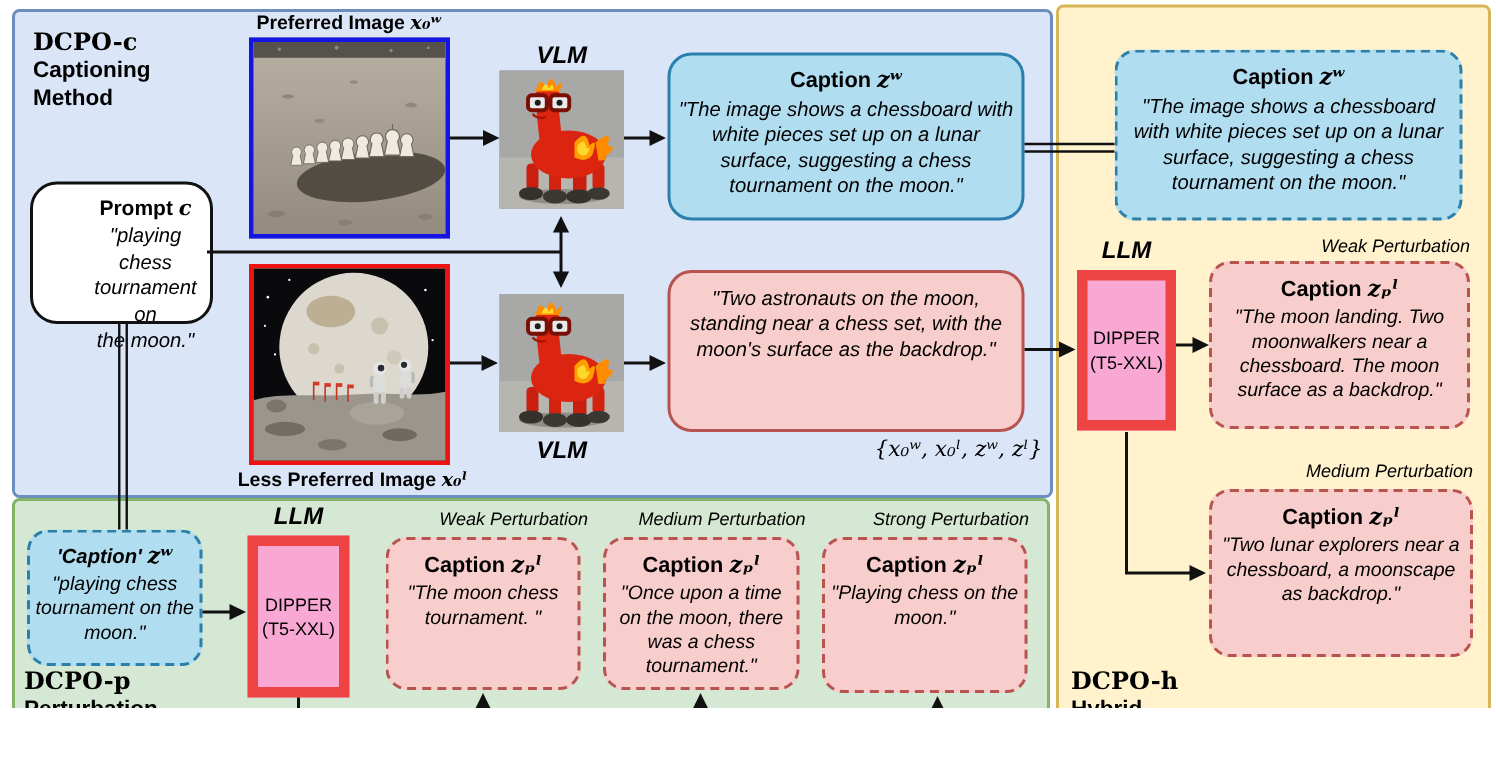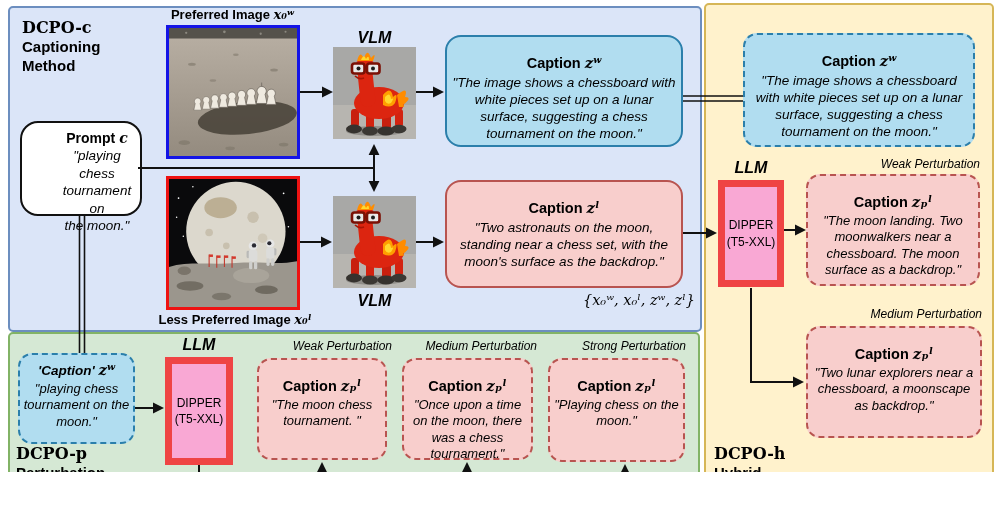--- a/index.html
+++ b/index.html
@@ -11,21 +11,21 @@
   .panel-title{position:absolute;font-weight:bold;line-height:1.25;z-index:4;}
   .panel-title .serifname{font-family:"DejaVu Serif","Liberation Serif",serif;font-size:16px;display:block;}
   .panel-title .methodlines{font-size:15px;white-space:pre-line;display:block;}
   .imgframe{position:absolute;box-sizing:border-box;z-index:3;background:#888;}
   .imgframe svg{display:block;}
   .img-label{position:absolute;font-size:13px;font-weight:bold;text-align:center;z-index:4;}
   .math{font-family:"DejaVu Serif","DejaVu Sans",serif;font-style:italic;text-align:right;}
   .bubble{position:absolute;background:#fff;border:2px solid #111;border-radius:18px;text-align:center;box-sizing:border-box;padding:7px 2px;z-index:4;}
   .bubble .bub-title{font-size:14px;font-weight:bold;}
   .bubble .bub-text{font-size:13.5px;font-style:italic;line-height:1.3;margin-top:1px;}
-  .capbox{position:absolute;box-sizing:border-box;border-radius:16px;text-align:center;padding:17px 4px;z-index:3;}
+  .capbox{position:absolute;box-sizing:border-box;border-radius:16px;text-align:center;padding:7px 4px;z-index:3;}
   .capbox.bluebox{background:#b1ddf0;border:2px solid #2b7fab;}
   .capbox.pinkbox{background:#f8cecc;border:2px solid #b85450;}
   .capbox.dashed{border-style:dashed;border-radius:14px;}
   .cap-title{font-size:14.5px;font-weight:bold;line-height:1.25;}
   .cap-title .math{font-size:15px;}
   .cap-text{font-size:13.5px;font-style:italic;line-height:1.26;margin-top:1px;}
   .cap-text.small{font-size:13px;}
   .model-label{position:absolute;font-size:16px;font-weight:bold;font-style:italic;text-align:center;z-index:4;}
   .dipper{position:absolute;background:#f9a8d4;border:7px solid #ef4444;box-sizing:border-box;display:flex;align-items:center;justify-content:center;text-align:center;font-size:12px;line-height:1.35;white-space:pre-line;z-index:3;}
   .lvl-label{position:absolute;font-size:12px;font-style:italic;text-align:right;z-index:4;}
@@ -238,21 +238,20 @@
       </svg>
   </div>
   <div class="model-label" style="left:333px;top:292px;width:83px;">VLM</div>
 
   <div class="capbox bluebox" style="left:445px;top:35px;width:238px;height:112px;">
     <div class="cap-title"><span>Caption</span> <span class="math">zʷ</span></div>
     <div class="cap-text">"The image shows a chessboard with white pieces set up on a lunar surface, suggesting a chess tournament on the moon."</div>
   </div>
 
   <div class="capbox pinkbox" style="left:445px;top:180px;width:238px;height:108px;">
-    <div class="cap-title"><span>Caption</span> <span class="math">zˡ</span></div>
     <div class="cap-text">"Two astronauts on the moon, standing near a chess set, with the moon's surface as the backdrop."</div>
   </div>
 
   <div class="dataset">
     <div class="ds-tuple math">{x₀ʷ, x₀ˡ, zʷ, zˡ}</div>
   </div>
 
   <div class="capbox bluebox dashed" style="left:18px;top:353px;width:117px;height:91px;padding:6px 2px;">
     <div class="cap-title" style="font-size:13.5px;"><span class="quoted-title">'Caption'</span> <span class="math">zʷ</span></div>
     <div class="cap-text small">"playing chess tournament on the moon."</div>

